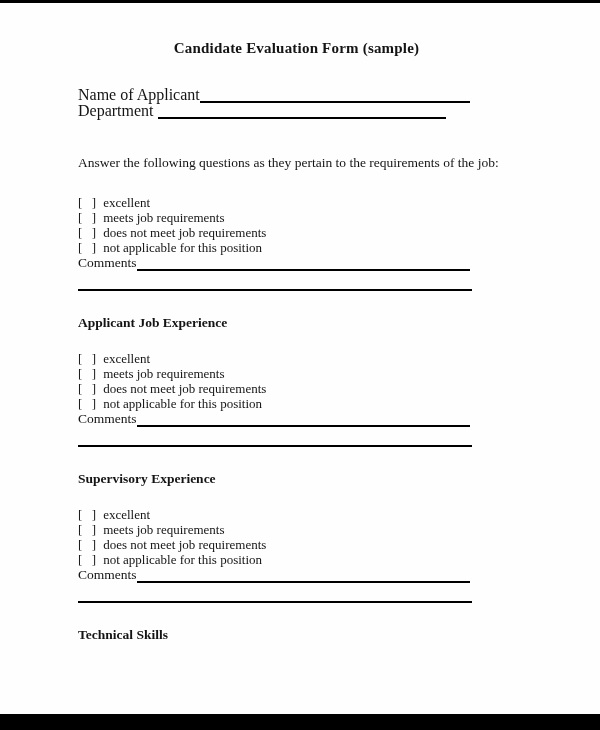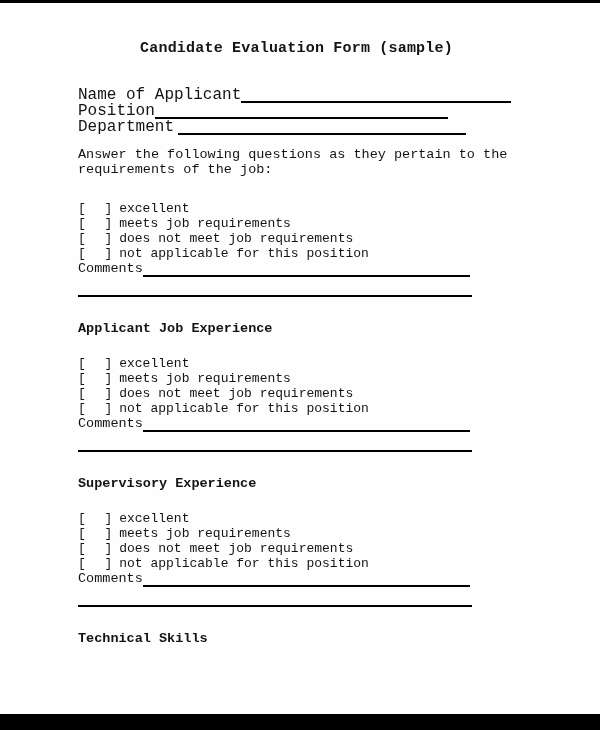--- a/index.html
+++ b/index.html
@@ -1,20 +1,20 @@
 <!DOCTYPE html>
 <html><head>
 <meta charset="utf-8">
 <style>
   html,body { margin:0; padding:0; background:#ffffff; }
   .page {
     position:relative;
     width:600px; height:730px;
     background:#fefefe;
-    font-family:Liberation Mono, monospace;
+    font-family:Liberation Serif, serif;
     color:#141414;
     overflow:hidden;
     box-sizing:border-box;
   }
   .edge-bar-top {
     position:absolute; top:0; left:0; right:0; height:3px; background:#000;
   }
   .edge-bar-bottom {
     position:absolute; bottom:0; left:0; right:0; height:16px; background:#000;
   }
@@ -33,21 +33,21 @@
   .blank-line {
     display:inline-block;
     border-bottom:2px solid #000;
     height:13px;
   }
   .w-name { width:270px; }
   .w-position { width:293px; }
   .w-dept { width:288px; margin-left:4px; }
 
   .instruction {
-    font-size:13.5px; margin:12px 0 0 0;
+    font-size:13.5px; margin:36px 0 0 0;
   }
 
   .section { margin-top:24px; }
   .section-title {
     font-size:13.5px; font-weight:bold; margin:0 0 20px 0;
   }
   .option-row {
     display:flex; font-size:13px; line-height:15px;
   }
   .cb {
@@ -72,24 +72,20 @@
 <div class="page">
   <div class="edge-bar-top"></div>
 
   <div class="content">
 
     <h1 class="doc-title">Candidate Evaluation Form (sample)</h1>
 
     <div class="field-row">
       <span class="field-label">Name of Applicant</span>
       <span class="blank-line w-name"></span>
-    </div>
-    <div class="field-row">
-      <span class="field-label">Position</span>
-      <span class="blank-line w-position"></span>
     </div>
     <div class="field-row">
       <span class="field-label">Department</span>
       <span class="blank-line w-dept"></span>
     </div>
 
     <p class="instruction">Answer the following questions as they pertain to the requirements of the job:</p>
 
     <div class="section">
       <div class="option-row">

